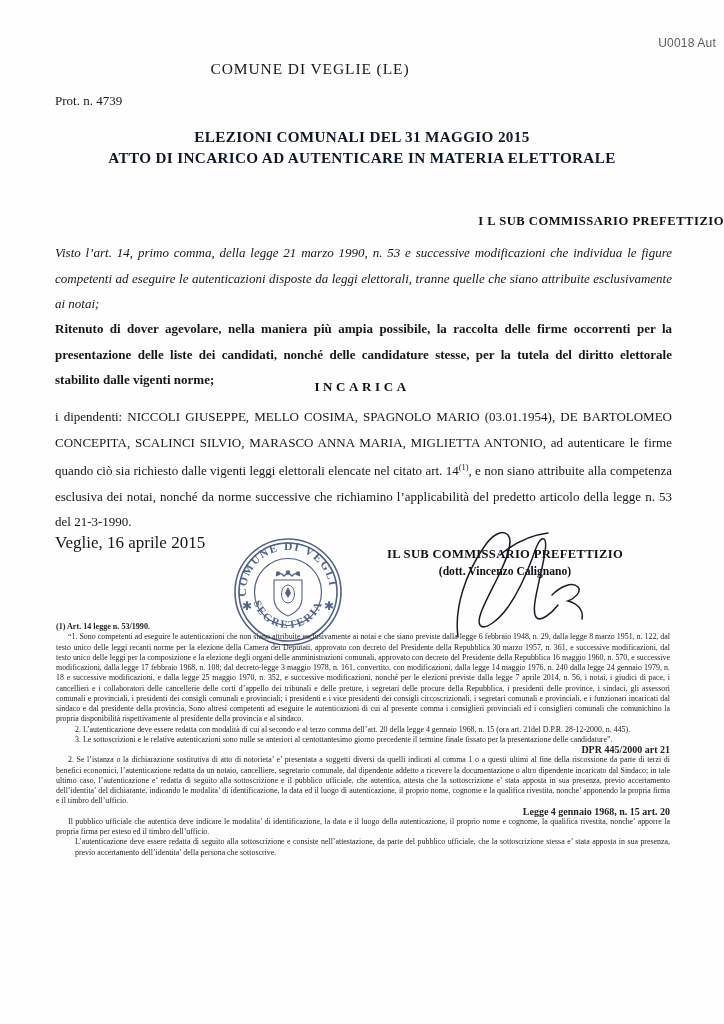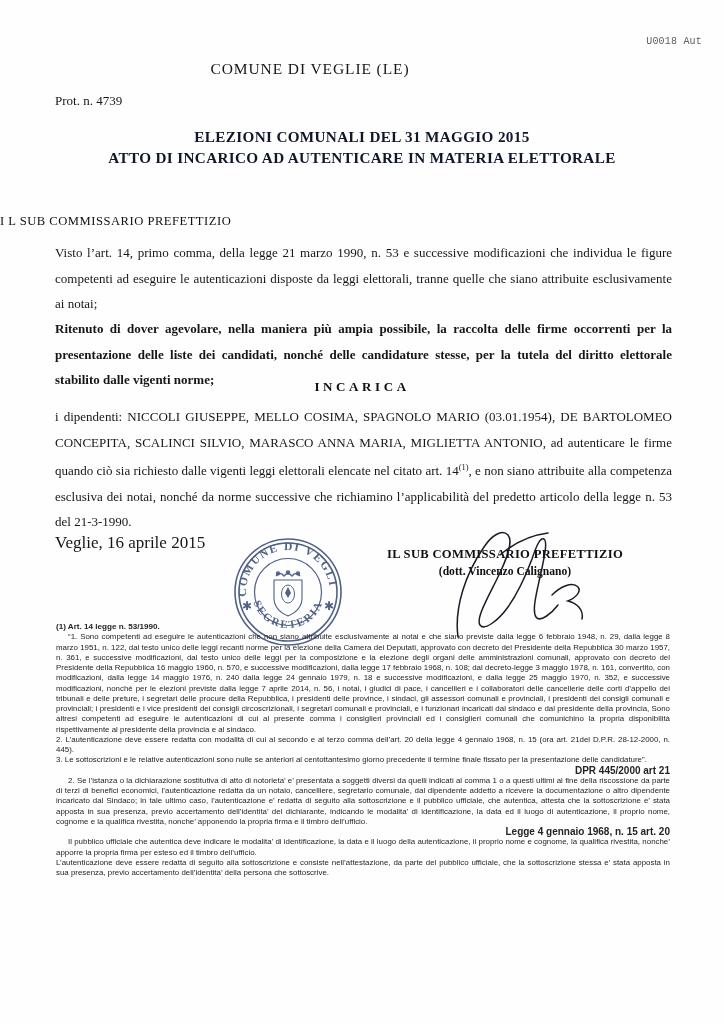--- a/index.html
+++ b/index.html
@@ -13,23 +13,23 @@
     height: 1024px;
     background: #fefefe;
     font-family: "Liberation Serif", "DejaVu Serif", serif;
     color: #1a1a1a;
     overflow: hidden;
   }
   
   .doc-code {
     position: absolute;
     top: 36px;
-    right: 22px;
-    font-family: Liberation Mono, monospace;
-    font-size: 10px;
+    right: 8px;
+    font-family: Liberation Sans, sans-serif;
+    font-size: 12px;
     color: #5d5d5d;
     letter-spacing: 0.2px;
   }
   
   .comune-title {
     position: absolute;
     top: 60px;
     left: 0;
     width: 620px;
     text-align: center;
@@ -54,38 +54,38 @@
     font-size: 15.2px;
     letter-spacing: 0.35px;
     line-height: 21px;
     color: #0f172a;
   }
   .subject-heading {
     position: absolute;
     top: 214px;
     left: 0;
     width: 724px;
-    text-align: left;
-    font-weight: normal;
+    text-align: right;
+    font-weight: bold;
     font-size: 12.6px;
     letter-spacing: 0.5px;
     color: #101010;
   }
   
   .body-block {
     position: absolute;
     left: 55px;
     width: 617px;
     font-size: 13px;
     line-height: 25.5px;
     text-align: justify;
     text-justify: inter-word;
     color: #161616;
   }
-  #para-visto  { top: 240px; }
+  #para-visto  { top: 240px; font-style: italic; }
   #para-ritenuto { top: 316px; font-weight: bold; }
   #para-dipendenti { top: 404px; }
 
   .incarica {
     position: absolute;
     top: 379px;
     left: 0;
     width: 724px;
     text-align: center;
     font-weight: bold;
@@ -140,41 +140,41 @@
     width: 112px;
     height: 112px;
     opacity: 0.82;
   }
   
   .footnotes {
     position: absolute;
     top: 622px;
     left: 56px;
     width: 614px;
-    font-family: Liberation Sans, sans-serif;
+    font-family: Liberation Serif, serif;
     font-size: 7.9px;
     line-height: 10.25px;
     color: #242424;
     text-align: justify;
     text-justify: inter-word;
   }
   .fn-head {
     font-weight: bold;
     font-size: 8.1px;
     display: block;
     text-align: left;
   }
   .fn-head .fn-marker {
     font-weight: bold;
   }
   .fn-p {
     display: block;
     text-indent: 10px;
   }
-  .fn-p.noindent { text-indent: 0; }
+  .fn-p.noindent { text-indent: 0; margin-left: 19px; }
   .fn-sub {
     font-weight: bold;
     font-size: 10px;
     display: block;
     text-align: right;
     text-indent: 0;
   }
   .fn-first-indent { text-indent: 12px; }
 </style>
 </head>

